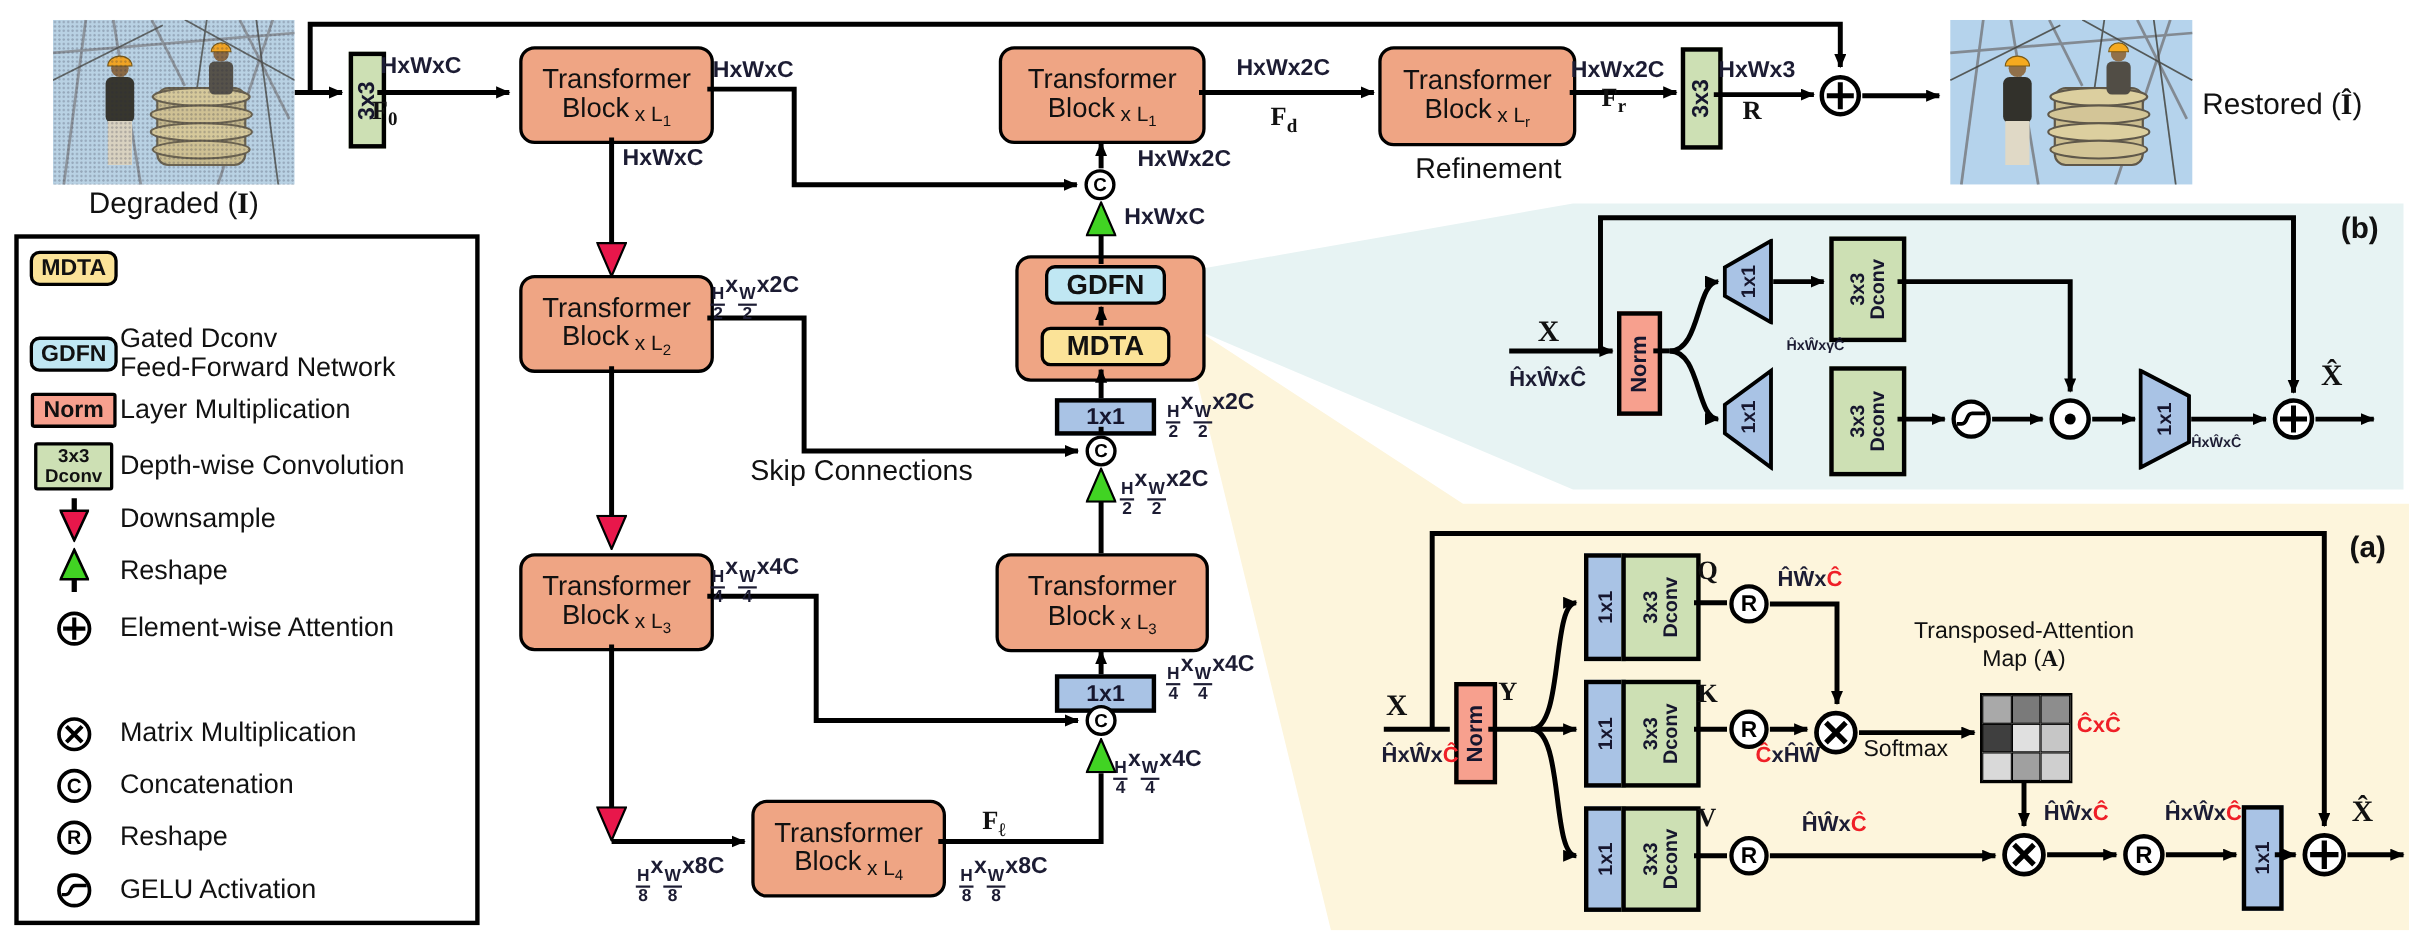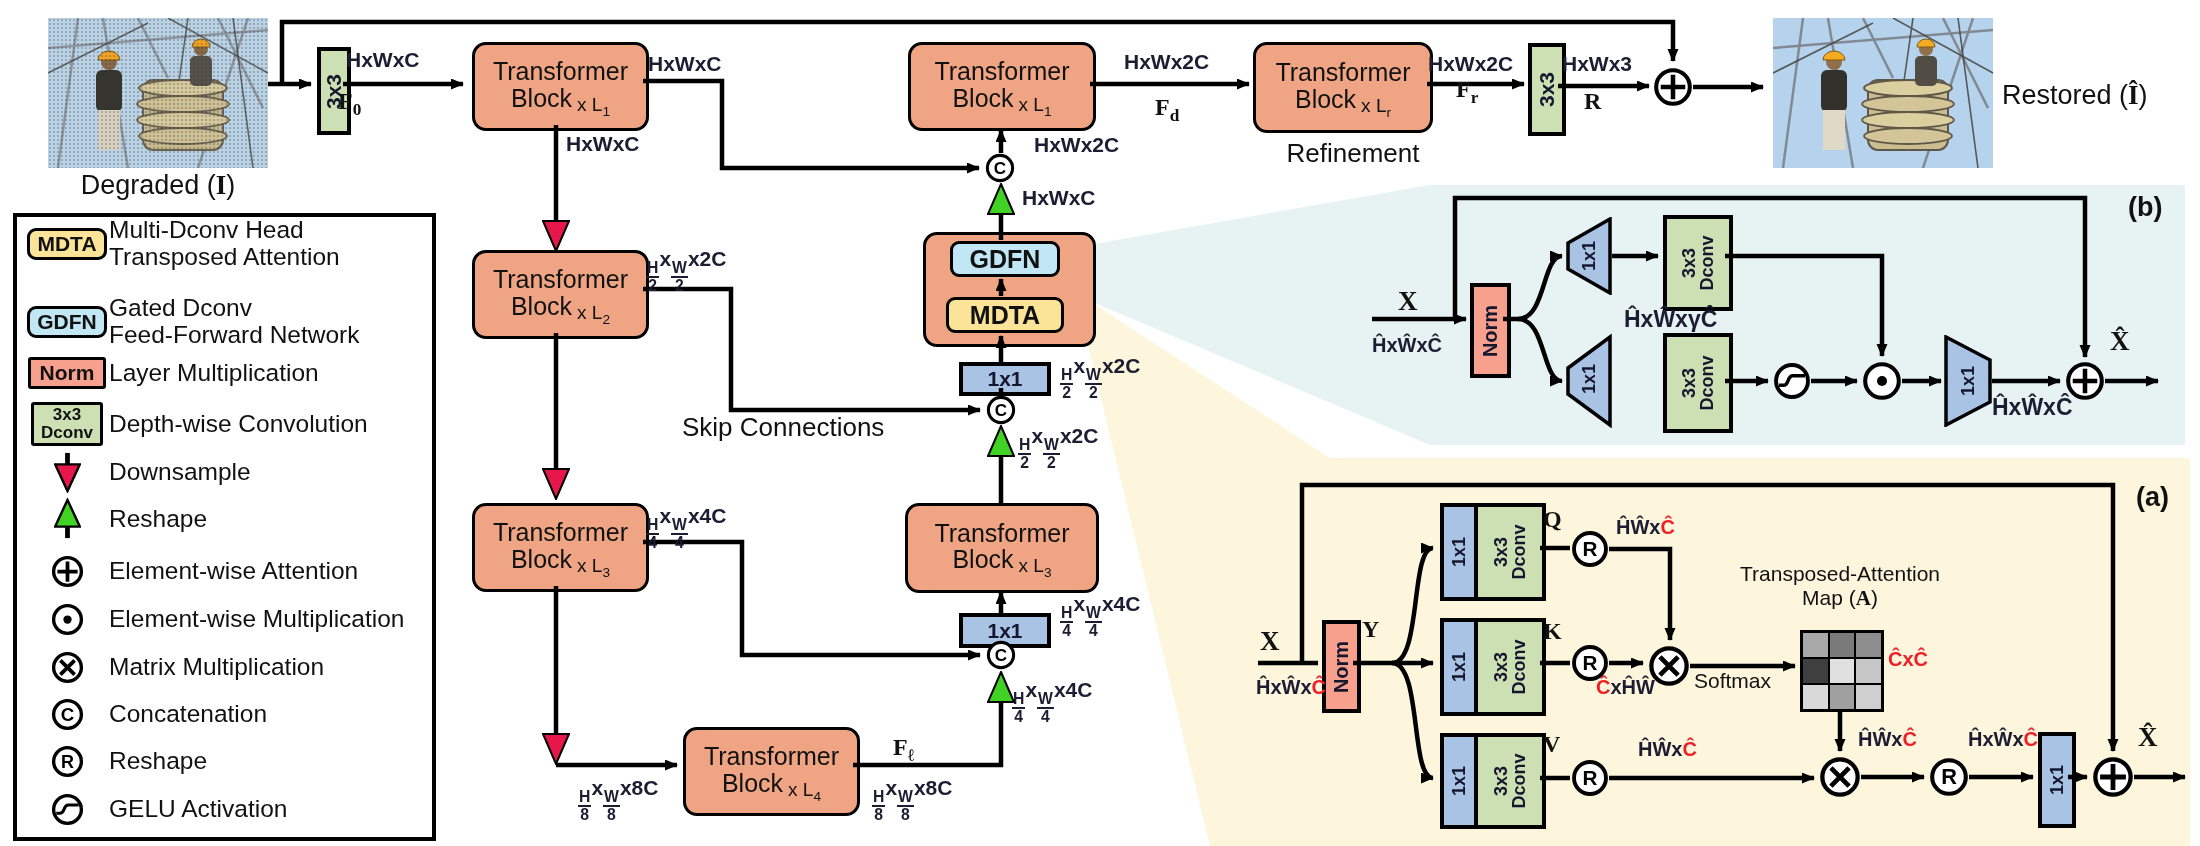--- a/index.html
+++ b/index.html
@@ -30,21 +30,21 @@
   
   .chip{border:3px solid #000;border-radius:9px;display:flex;align-items:center;justify-content:center;
         font-weight:bold;}
   
   .op{position:absolute;z-index:60;}
   .op svg{width:100%;height:100%;}
   .tri{position:absolute;z-index:60;}
   
   .dim{position:absolute;font-size:21px;font-weight:bold;color:#1c1c33;white-space:nowrap;z-index:55;}
   .dim.sm{font-size:20px;}
-  .dim.xs{font-size:23px;}
+  .dim.xs{font-size:13px;}
   .mvar{font-family:"Liberation Serif","DejaVu Serif",serif;font-weight:bold;color:#111;}
   .fvar{position:absolute;font-family:"Liberation Serif","DejaVu Serif",serif;font-weight:bold;
         font-size:24px;color:#111;white-space:nowrap;z-index:55;}
   .cap{position:absolute;font-size:27px;color:#111;white-space:nowrap;z-index:55;}
   .tag{position:absolute;font-size:27px;font-weight:bold;color:#111;z-index:55;}
   .fr{display:inline-flex;flex-direction:column;align-items:center;font-size:0.75em;line-height:1.0;
       vertical-align:-0.45em;}
   .fr span:first-child{border-bottom:2px solid currentColor;padding:0 1px;}
   .rd{color:#ef1f27;}
   
@@ -152,21 +152,20 @@
       </g>
     </svg>
   </div>
   <div class="cap" style="left:2002px;top:80px;">Restored (<span class="mvar">Î</span>)</div>
 
   <div class="legend" id="legend">
       <div class="lrow" style="top: -1px;">
         <span class="licon">
           <span class="chip chip-mdta">MDTA</span>
         </span>
-        <div class="llab">Multi-Dconv Head<br>Transposed Attention</div>
       </div>
       <div class="lrow" style="top: 77px;">
         <span class="licon">
           <span class="chip chip-gdfn">GDFN</span>
         </span>
         <div class="llab">Gated Dconv<br>Feed-Forward Network</div>
       </div>
       <div class="lrow" style="top: 128px;">
         <span class="licon">
           <span class="chip chip-norm">Norm</span>
@@ -203,31 +202,20 @@
       <div class="lrow" style="top: 326px;">
         <span class="licon">
           <span style="width:33px;height:33px;display:inline-block;">
             <svg viewBox="0 0 44 44">
               <circle cx="22" cy="22" r="18.5" fill="#fff" stroke="#000" stroke-width="4.5"></circle>
               <path d="M22,8.5 V35.5 M8.5,22 H35.5" stroke="#000" stroke-width="5" fill="none"></path>
             </svg>
           </span>
         </span>
         <div class="llab">Element-wise Attention</div>
-      </div>
-      <div class="lrow" style="top: 374px;">
-        <span class="licon">
-          <span style="width:33px;height:33px;display:inline-block;">
-            <svg viewBox="0 0 44 44">
-              <circle cx="22" cy="22" r="18.5" fill="#fff" stroke="#000" stroke-width="4.5"></circle>
-              <circle cx="22" cy="22" r="5.5" fill="#000"></circle>
-            </svg>
-          </span>
-        </span>
-        <div class="llab">Element-wise Multiplication</div>
       </div>
       <div class="lrow" style="top: 422px;">
         <span class="licon">
           <span style="width:33px;height:33px;display:inline-block;">
             <svg viewBox="0 0 44 44">
               <circle cx="22" cy="22" r="18.5" fill="#fff" stroke="#000" stroke-width="4.5"></circle>
               <path d="M12.5,12.5 L31.5,31.5 M31.5,12.5 L12.5,31.5" stroke="#000" stroke-width="5" fill="none"></path>
             </svg>
           </span>
         </span>

